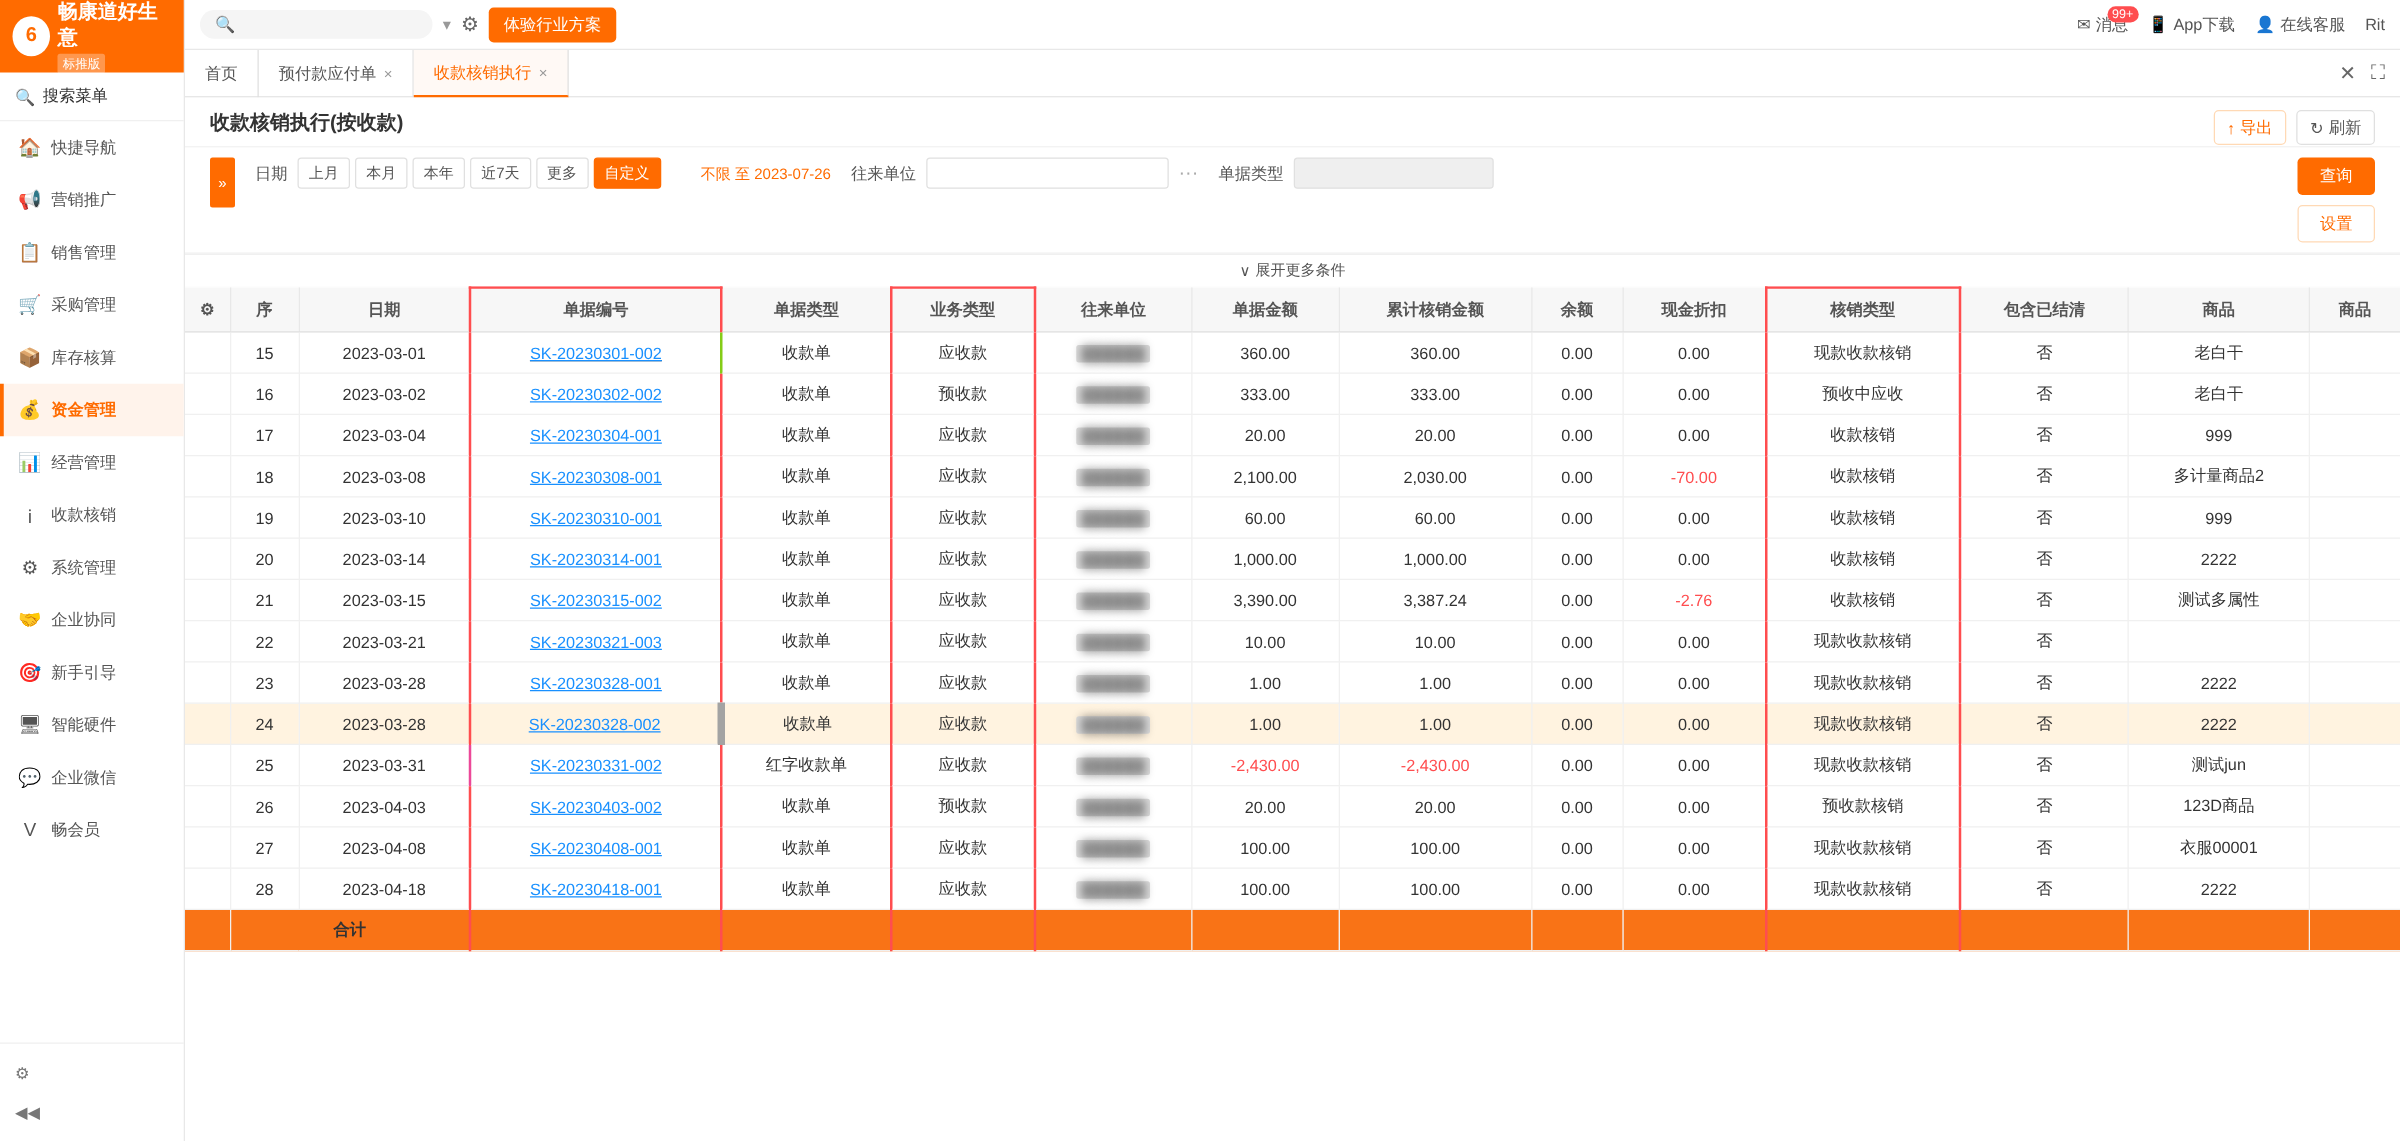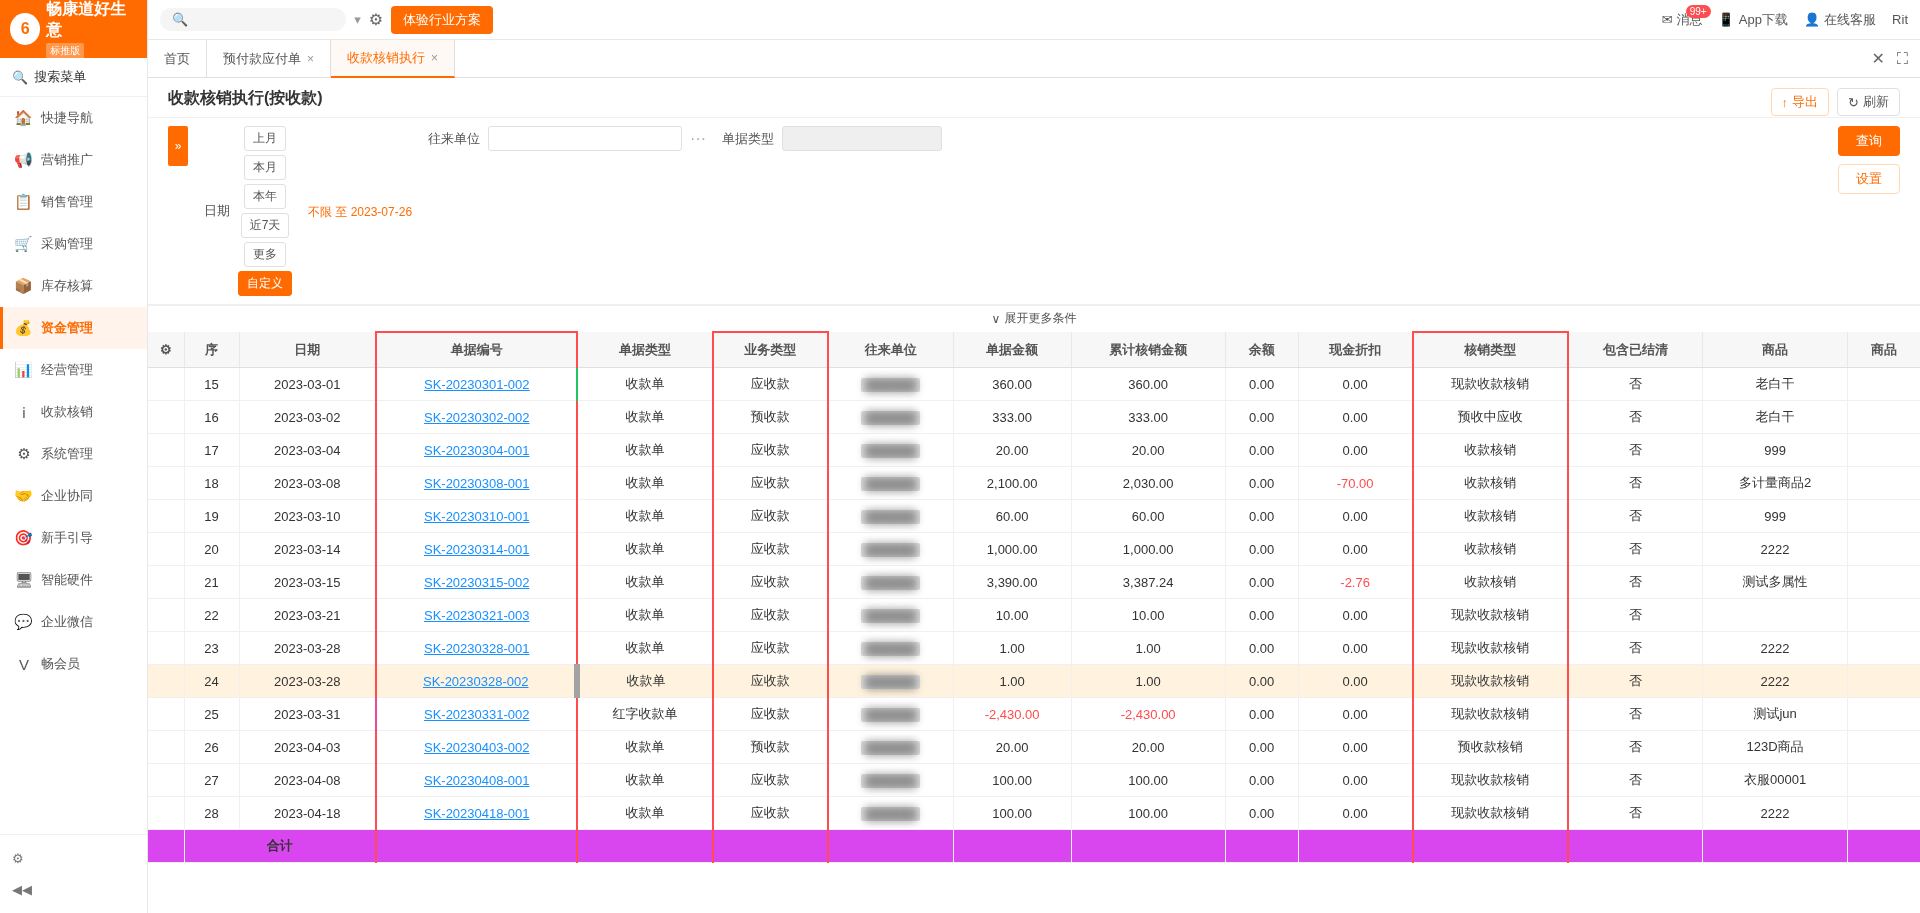--- a/index.html
+++ b/index.html
@@ -49,21 +49,21 @@
     .tabs-btn { color: #666; cursor: pointer; font-size: 16px; padding: 4px; }
     .page-title { font-size: 16px; font-weight: 600; color: #333; margin-bottom: 8px; }
     .export-btn { display: flex; align-items: center; gap: 4px; color: #ff6b00; cursor: pointer; font-size: 13px; border: 1px solid #ffd9b5; padding: 4px 10px; border-radius: 4px; background: #fff; }
     .refresh-btn { display: flex; align-items: center; gap: 4px; color: #555; cursor: pointer; font-size: 13px; border: 1px solid #e0e0e0; padding: 4px 10px; border-radius: 4px; background: #fff; }
 
     
     .filter-bar { background: #fff; padding: 8px 20px; display: flex; align-items: flex-start; gap: 16px; flex-wrap: wrap; border-bottom: 1px solid #f0f0f0; position: relative; }
     .filter-expand-btn { background: #ff6b00; color: #fff; border: none; width: 20px; height: 40px; cursor: pointer; border-radius: 2px; font-size: 12px; }
     .filter-group { display: flex; align-items: center; gap: 8px; }
     .filter-label { color: #555; font-size: 13px; white-space: nowrap; }
-    .date-btns { display: flex; gap: 4px; align-items: center; flex-direction: column; }
+    .date-btns { display: flex; gap: 4px; align-items: center; }
     .date-btn { padding: 3px 8px; font-size: 12px; color: #555; cursor: pointer; border: 1px solid #e0e0e0; border-radius: 3px; background: #fff; }
     .date-btn.custom { color: #fff; background: #ff6b00; border-color: #ff6b00; }
     .filter-date-range { color: #ff6b00; font-size: 12px; margin-top: 2px; }
     .filter-input { border: 1px solid #e0e0e0; border-radius: 3px; padding: 4px 8px; font-size: 13px; min-width: 160px; outline: none; color: #333; }
     .filter-select { border: 1px solid #e0e0e0; border-radius: 3px; padding: 4px 8px; font-size: 13px; min-width: 160px; outline: none; color: #333; appearance: none; }
     .filter-dots { color: #aaa; font-size: 16px; cursor: pointer; }
     .query-btn { background: #ff6b00; color: #fff; border: none; padding: 6px 18px; border-radius: 4px; cursor: pointer; font-size: 13px; }
     .setting-btn { color: #ff6b00; cursor: pointer; font-size: 13px; padding: 5px 10px; border: 1px solid #ffd9b5; border-radius: 4px; background: #fff; margin-top: 4px; }
     .expand-more-bar { display: flex; align-items: center; justify-content: center; padding: 4px; cursor: pointer; color: #555; font-size: 12px; gap: 4px; border-top: 1px solid #f0f0f0; background: #fff; }
 
@@ -73,21 +73,21 @@
     thead tr { background: #f7f7f7; }
     th { padding: 8px 10px; border-bottom: 1px solid #e0e0e0; border-right: 1px solid #e8e8e8; color: #555; font-weight: 600; white-space: nowrap; text-align: center; }
     th:last-child { border-right: none; }
     td { padding: 7px 10px; border-bottom: 1px solid #f0f0f0; border-right: 1px solid #f0f0f0; color: #333; white-space: nowrap; text-align: center; }
     td:last-child { border-right: none; }
     tr.highlighted td { background: #fff3e0; }
     .link { color: #1890ff; cursor: pointer; text-decoration: underline; }
     .negative { color: #ff4d4f; }
     .blurred { color: transparent; text-shadow: 0 0 8px rgba(0,0,0,0.4); background: #ddd; border-radius: 2px; padding: 0 4px; user-select: none; font-size: 12px; }
     .settings-col { width: 36px; text-align: center; }
-    .sum-row td { font-weight: 600; background: #d946ef; }
+    .sum-row td { font-weight: 600; background: #f97316; }
 
     
     ::-webkit-scrollbar { width: 6px; height: 6px; }
     ::-webkit-scrollbar-thumb { background: #ccc; border-radius: 3px; }
   </style>
 </head>
 <body>
 
 <div class="app-container">
 
@@ -240,21 +240,21 @@
       <div class="filter-group">
         <span class="filter-label">日期</span>
         <div class="date-btns">
           <button class="date-btn">上月</button>
           <button class="date-btn">本月</button>
           <button class="date-btn">本年</button>
           <button class="date-btn">近7天</button>
           <button class="date-btn">更多</button>
           <button class="date-btn custom">自定义</button>
         </div>
-        <div style="margin-left:8px;">
+        <div style="margin-left:24px;">
           <div class="filter-date-range">不限 至 2023-07-26</div>
         </div>
       </div>
       <div class="filter-group">
         <span class="filter-label">往来单位</span>
         <input class="filter-input" type="text" style="">
         <span class="filter-dots">···</span>
       </div>
       <div class="filter-group">
         <span class="filter-label">单据类型</span>
@@ -292,21 +292,21 @@
             <th>包含已结清</th>
             <th>商品</th>
             <th>商品</th>
           </tr>
         </thead>
         <tbody id="table-body">
         <tr>
     <td></td>
     <td>15</td>
     <td>2023-03-01</td>
-    <td style="border-left:2px solid #ff4d4f;border-right:2px solid #22c55e;text-decoration:underline;"><a class="link">SK-20230301-002</a></td>
+    <td style="border-left:2px solid #ff4d4f;border-right:2px solid #84cc16;text-decoration:underline;"><a class="link">SK-20230301-002</a></td>
     <td>收款单</td>
     <td style="border-left:2px solid #ff4d4f;border-right:2px solid #ff4d4f;">应收款</td>
     <td><span class="blurred">██████</span></td>
     <td class="">360.00</td>
     <td class="">360.00</td>
     <td>0.00</td>
     <td class="">0.00</td>
     <td style="border-left:2px solid #ff4d4f;border-right:2px solid #ff4d4f;">现款收款核销</td>
     <td>否</td>
     <td>老白干</td>

